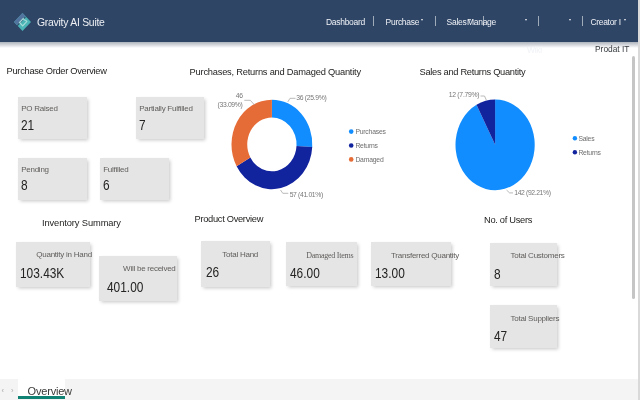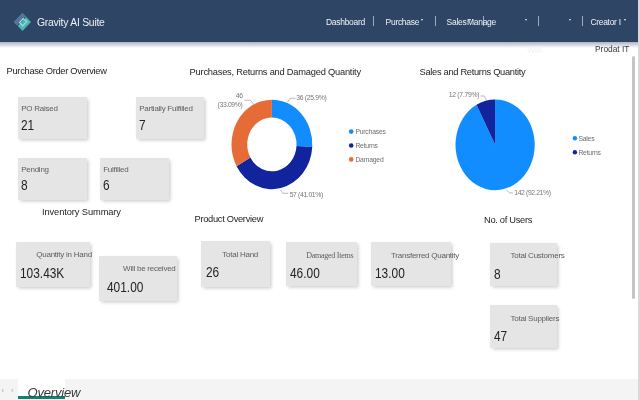--- a/index.html
+++ b/index.html
@@ -25,21 +25,21 @@
   .vb2{top:22.9px !important;}
   .cvalue{position:absolute;font-size:14.5px;font-weight:400;color:#252423;
     left:3.7px;top:19.8px;transform:scaleX(.82);transform-origin:left top;
     white-space:nowrap;}
   .rstrip{left:638px;top:0;width:2px;height:400px;background:#d9d9d9;}
   .sthumb{left:631.5px;top:56px;width:3.5px;height:243px;background:#c5c5c5;
     border-radius:2px;}
   .tabbar{left:0;top:379px;width:638px;height:21px;background:#f4f4f4;}
   .tab{left:17.8px;top:379px;width:46.8px;height:17.2px;background:#fff;}
   .tabline{left:17.8px;top:396.1px;width:46.8px;height:2.8px;background:#108273;}
-  .tabtext{left:27.6px;top:385px;font-size:13px;letter-spacing:-.2px;color:#3b3a39;font-style:italic;}
+  .tabtext{left:27.6px;top:385px;font-size:11px;letter-spacing:-.2px;color:#3b3a39;}
   .arrow{top:385.5px;font-size:7.5px;color:#a6a6a6;}
 </style>
 </head>
 <body>
 
   <div class="abs header"></div>
   <div class="abs hshadow"></div>
   <svg class="abs" style="left:13.5px;top:13.2px;" width="17" height="18" viewBox="0 0 17 18">
     <polygon points="8.5,0 17,9 8.5,18 0,9" fill="#4ab4b6"></polygon>
     <polygon points="8.5,0 11.4,3.1 2.9,12.1 0,9" fill="#53749e"></polygon>
@@ -61,21 +61,21 @@
   <div class="abs nav" style="left:527px;margin-top:28px;">Wiki</div>
   <div class="abs caret" style="left:568.5px;"></div>
   <div class="abs navsep" style="left:582.3px;"></div>
   <div class="abs nav" style="left:590.4px;">Creator I</div>
   <div class="abs caret" style="left:623.6px;"></div>
   <div class="abs prodat">Prodat IT</div>
 
   <div class="abs sectitle" style="left:6.6px;top:66.4px;">Purchase Order Overview</div>
   <div class="abs sectitle" style="left:189.6px;top:67.2px;letter-spacing:-.22px;">Purchases, Returns and Damaged Quantity</div>
   <div class="abs sectitle" style="left:419.5px;top:67.2px;">Sales and Returns Quantity</div>
-  <div class="abs sectitle" style="left:9px;top:207px;letter-spacing:-.1px;padding-left:33px;">Inventory Summary</div>
+  <div class="abs sectitle" style="left:9px;top:218px;letter-spacing:-.1px;padding-left:33px;">Inventory Summary</div>
   <div class="abs sectitle" style="left:194.5px;top:213.5px;">Product Overview</div>
   <div class="abs sectitle" style="left:484px;top:215px;text-align:right;">No. of Users</div>
 
   <div class="abs card" style="left:17.5px;top:97px;width:69px;height:42px;">
     <div class="clabel">PO Raised</div>
     <div class="cvalue">21</div>
   </div>
   <div class="abs card" style="left:99.5px;top:97px;width:68px;height:42px;margin-left:36px;">
     <div class="clabel">Partially Fulfilled</div>
     <div class="cvalue">7</div>

